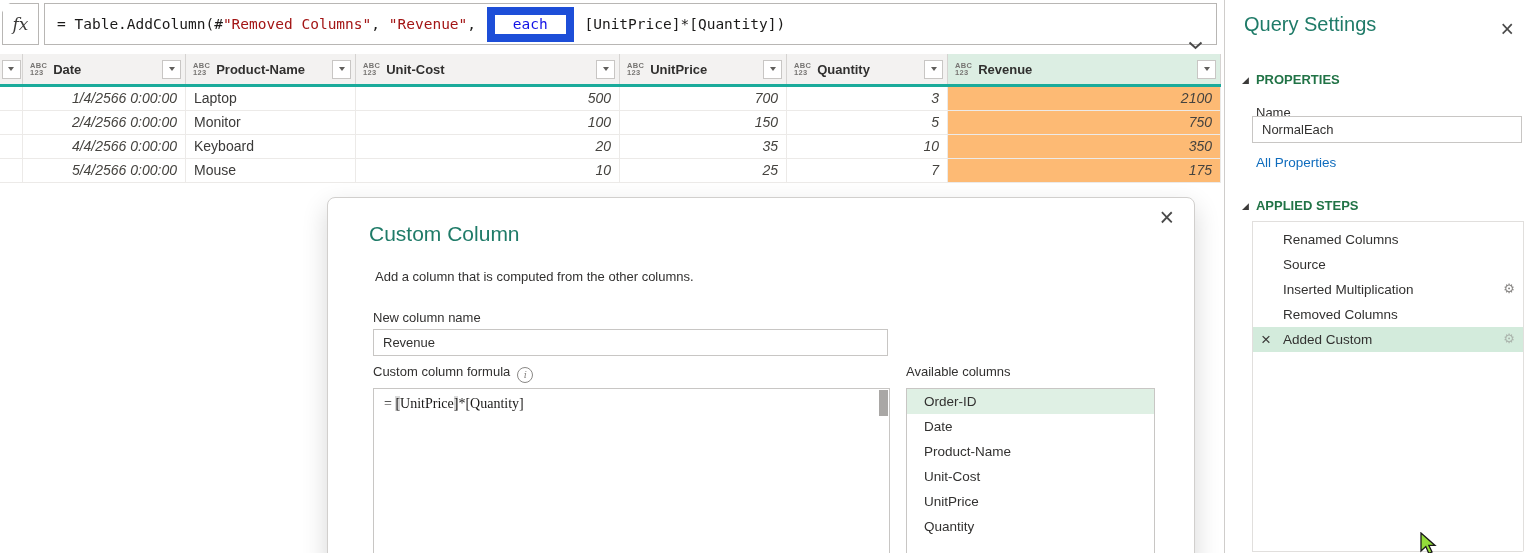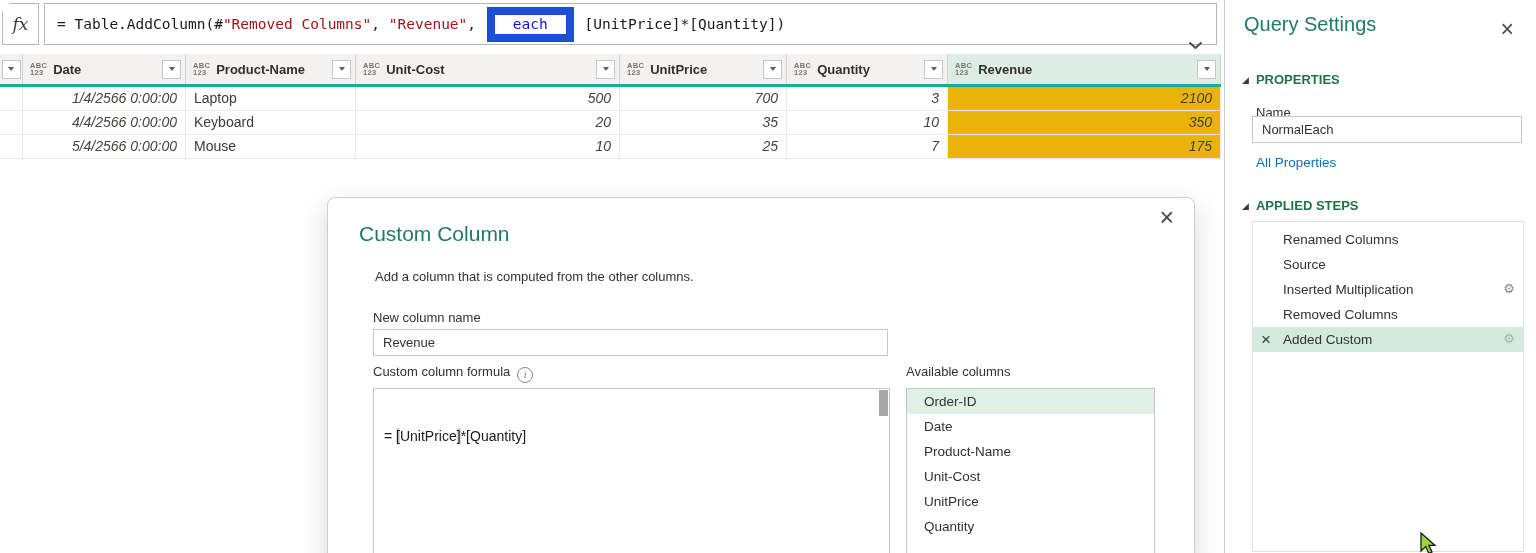--- a/index.html
+++ b/index.html
@@ -30,37 +30,37 @@
   .hname{font-weight:700;font-size:13px;color:#31302f;flex:1;white-space:nowrap;overflow:hidden;}
   .ddbtn{width:19px;height:19px;border:1px solid #c8c6c4;background:#fff;display:flex;align-items:center;
          justify-content:center;flex:none;box-sizing:border-box;}
   .tri{width:0;height:0;border-left:3.5px solid transparent;border-right:3.5px solid transparent;border-top:4.5px solid #605e5c;}
   .teal{height:3px;background:#1aab9b;}
   .drow{display:flex;height:24px;box-sizing:border-box;border-bottom:1px solid #eceae8;background:#fff;}
   .dcell{box-sizing:border-box;border-right:1px solid #eceae8;font-size:14px;color:#3b3a39;line-height:23px;
          padding:0 8px;white-space:nowrap;overflow:hidden;}
   .dcell.stub{width:23px;padding:0;}
   .dcell.num{text-align:right;font-style:italic;color:#45433f;}
-  .dcell.rev{background:#eab308;}
+  .dcell.rev{background:#fdba74;}
 
   
   .dialog{position:absolute;left:327px;top:197px;width:868px;height:372px;background:#fff;
           border:1px solid #d1cfcd;border-radius:8px;box-shadow:0 10px 26px rgba(0,0,0,.16);box-sizing:border-box;}
   .dlg-close{position:absolute;right:20px;top:6px;font-size:25px;color:#4a4a4a;line-height:26px;font-weight:300;}
-  .dlg-title{position:absolute;left:31px;top:24px;font-size:21px;color:#1f7b68;font-weight:400;}
+  .dlg-title{position:absolute;left:41px;top:24px;font-size:21px;color:#1f7b68;font-weight:400;}
   .dlg-sub{position:absolute;left:47px;top:71px;font-size:13px;color:#323130;}
   .fld-label{position:absolute;font-size:13px;color:#323130;}
   .txtin{position:absolute;height:27px;border:1px solid #c8c6c4;font-size:13px;color:#323130;padding:0 9px;
          box-sizing:border-box;font-family:"Liberation Sans",sans-serif;background:#fff;outline:none;}
   .info{display:inline-flex;width:14px;height:14px;border:1px solid #8a8886;border-radius:50%;align-items:center;
         justify-content:center;font-size:10px;color:#8a8886;margin-left:7px;vertical-align:-2px;
         font-family:"DejaVu Serif",serif;font-style:italic;}
   .formula-box{position:absolute;left:45px;top:190px;width:517px;height:178px;border:1px solid #c8c6c4;
                box-sizing:border-box;background:#fff;}
-  .ftext{padding:7px 10px;font-family:Liberation Sans, sans-serif;font-size:14px;color:#1b1a19;white-space:pre;margin-top:32px;}
+  .ftext{padding:7px 10px;font-family:Liberation Serif, serif;font-size:14px;color:#1b1a19;white-space:pre;}
   .brkt{background:#d8d8d8;}
   .sthumb{position:absolute;right:1px;top:1px;width:9px;height:26px;background:#a9a7a5;}
   .avail-list{position:absolute;left:578px;top:190px;width:249px;height:181px;border:1px solid #c8c6c4;
               box-sizing:border-box;overflow:hidden;background:#fff;}
   .avitem{height:25px;line-height:25px;padding:0 17px;font-size:13.5px;color:#323130;white-space:nowrap;}
   .avitem.sel{background:#dff0e4;}
 
   
   .divider{position:absolute;left:1224px;top:0;width:1px;height:553px;background:#cfcdcb;}
   .panel{position:absolute;left:1228px;top:0;width:308px;height:553px;background:#fff;}
@@ -173,20 +173,29 @@
           <div class="dcell stub"></div>
           <div class="dcell num" style="width: 163px;">1/4/2566 0:00:00</div>
           <div class="dcell" style="width: 170px;">Laptop</div>
           <div class="dcell num" style="width: 264px;">500</div>
           <div class="dcell num" style="width: 167px;">700</div>
           <div class="dcell num" style="width: 161px;">3</div>
           <div class="dcell num rev" style="width: 273px;">2100</div>
         </div>
         <div class="drow">
           <div class="dcell stub"></div>
+          <div class="dcell num" style="width: 163px;">2/4/2566 0:00:00</div>
+          <div class="dcell" style="width: 170px;">Monitor</div>
+          <div class="dcell num" style="width: 264px;">100</div>
+          <div class="dcell num" style="width: 167px;">150</div>
+          <div class="dcell num" style="width: 161px;">5</div>
+          <div class="dcell num rev" style="width: 273px;">750</div>
+        </div>
+        <div class="drow">
+          <div class="dcell stub"></div>
           <div class="dcell num" style="width: 163px;">4/4/2566 0:00:00</div>
           <div class="dcell" style="width: 170px;">Keyboard</div>
           <div class="dcell num" style="width: 264px;">20</div>
           <div class="dcell num" style="width: 167px;">35</div>
           <div class="dcell num" style="width: 161px;">10</div>
           <div class="dcell num rev" style="width: 273px;">350</div>
         </div>
         <div class="drow">
           <div class="dcell stub"></div>
           <div class="dcell num" style="width: 163px;">5/4/2566 0:00:00</div>

